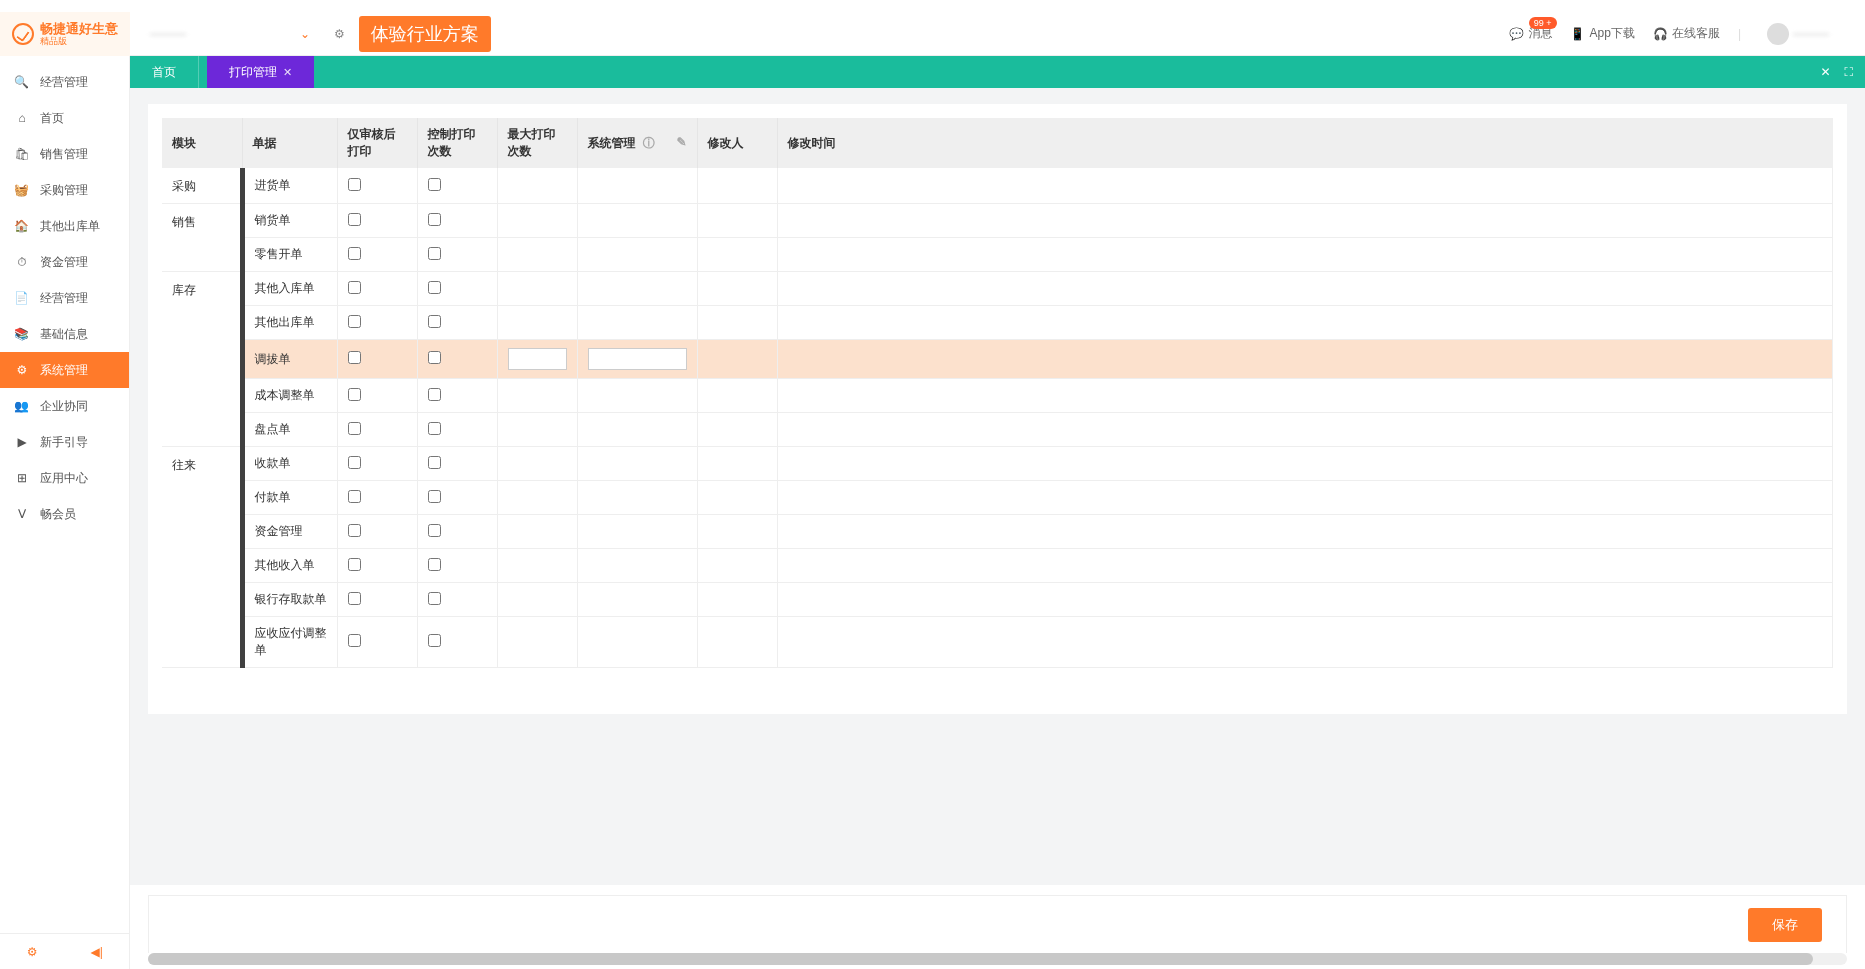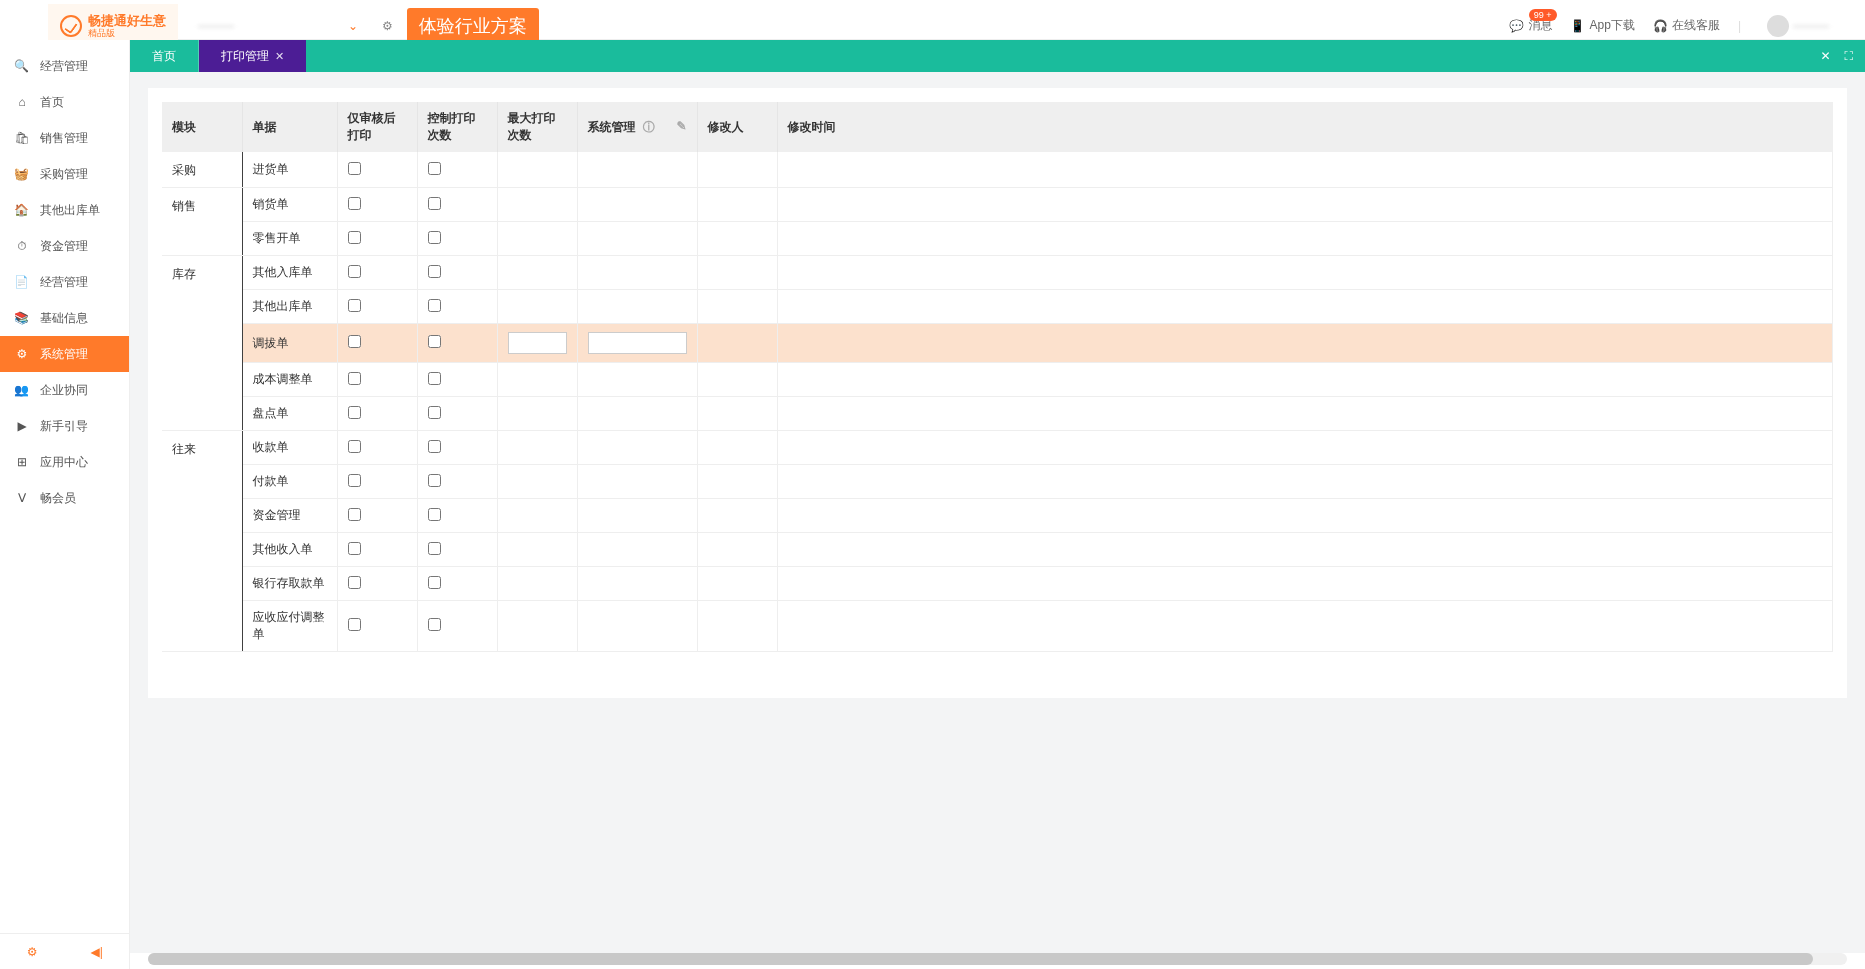--- a/index.html
+++ b/index.html
@@ -1,20 +1,20 @@
 <!DOCTYPE html>
 <html><head>
 <meta charset="utf-8">
 <style>
 * { margin: 0; padding: 0; box-sizing: border-box; }
 body { font-family: "Microsoft YaHei", Arial, sans-serif; font-size: 12px; color: #333; background: #fff; }
 .app { display: flex; flex-direction: column; height: 969px; width: 1865px; }
 
 
-.header { height: 40px; display: flex; align-items: center; padding: 12px 12px 0 0; border-bottom: 1px solid #eee; margin-left: 48px; }
+.header { height: 56px; display: flex; align-items: center; padding: 12px 12px 0 0; border-bottom: 1px solid #eee; }
 .brand { width: 130px; height: 44px; display: flex; align-items: center; justify-content: center; background: #fff7ef; }
 .brand-logo { width: 22px; height: 22px; border-radius: 50%; border: 2px solid #ff7a2a; position: relative; margin-right: 6px; }
 .brand-logo::after { content: ""; position: absolute; left: 5px; top: 4px; width: 6px; height: 10px; border: 2px solid #ff7a2a; border-top: none; border-left: none; transform: rotate(35deg); border-radius: 0 0 3px 0; }
 .brand-txt { display: flex; flex-direction: column; line-height: 1; }
 .brand-name { color: #ff7a2a; font-size: 13px; font-weight: bold; }
 .brand-sub  { color: #ff7a2a; font-size: 9px; margin-top: 2px; }
 .acct { margin-left: 20px; display: flex; align-items: center; color: #888; }
 .acct-name { min-width: 140px; color:#bbb; filter: blur(2px); }
 .acct .chev { color: #ff7a2a; margin: 0 10px; }
 .gear-top { color: #888; margin: 0 14px; }
@@ -36,32 +36,32 @@
 .sb-item .ic { width: 16px; text-align: center; }
 .sb-bottom { display: flex; border-top: 1px solid #eee; height: 36px; }
 .sb-bottom > div { flex: 1; display: flex; align-items: center; justify-content: center; color: #ff7a2a; cursor: pointer; }
 
 
 .main { flex: 1; display: flex; flex-direction: column; min-width: 0; }
 
 .tabs { height: 32px; background: #1abc9c; display: flex; align-items: stretch; }
 .tab { padding: 0 22px; display: flex; align-items: center; color: #fff; font-size: 12px; cursor: pointer; gap: 6px; }
 .tab.borderr { border-right: 1px solid rgba(255,255,255,0.25); }
-.tab.active { background: #4c1d95; }
+.tab.active { background: #6d28d9; margin-left: 8px; }
 .tab .x { font-size: 11px; opacity: 0.85; }
 .tab-right { margin-left: auto; display: flex; align-items: center; gap: 14px; padding-right: 12px; color: #fff; }
 
 .content-wrap { flex:1; background:#f3f4f5; padding: 16px 18px 0 18px; overflow:auto;}
 .panel { background:#fff; padding: 14px 0 0 0; min-height: 610px;}
 
 table.grid { width: calc(100% - 28px); margin: 0 14px; border-collapse: collapse; }
 table.grid th { background:#efefef; font-weight:bold; text-align:left; padding:8px 10px; font-size:12px; border-right:1px solid #e5e5e5;}
 table.grid th:last-child{ border-right:none;}
 table.grid td { padding:8px 10px; border:1px solid #eee; font-size:12px; vertical-align: middle; height:32px;}
-table.grid td.module-cell { border-right:1px solid #404040; border-left:none; vertical-align: top; padding-top:10px;}
+table.grid td.module-cell { border-right:5px solid #404040; border-left:none; vertical-align: top; padding-top:10px;}
 table.grid tr:first-child td { border-top: none;}
 table.grid .chk { width:13px; height:13px; }
 tr.hl td { background:#fce1cd !important; }
 tr.hl td input.cell-in { background:#fff; border:1px solid #ccc; width:100%; height:22px; padding:0 4px;}
 .help-ic { color:#aaa; margin-left:4px;}
 .edit-ic { float:right; color:#aaa; cursor:pointer;}
 
 .footer-bar { height: 58px; background:#fff; margin: 10px 18px 0 18px; border:1px solid #eee; border-bottom:none; display:flex; align-items:center; justify-content:flex-end; padding:0 24px;}
 .btn-save { background:#ff7a2a; color:#fff; border:none; border-radius:3px; padding:8px 24px; font-size:13px; cursor:pointer;}
 
@@ -345,18 +345,21 @@
                   <td></td>
                   <td></td>
                   <td></td>
                   <td></td>
                 </tr>
               </tbody>
           </table>
         </div>
       </div>
 
+      <div class="footer-bar">
+        <button class="btn-save">保存</button>
+      </div>
       <div class="hscroll">
           <div class="thumb"></div>
         </div>
     </div>
   </div>
 </div>
 
 </body></html>

